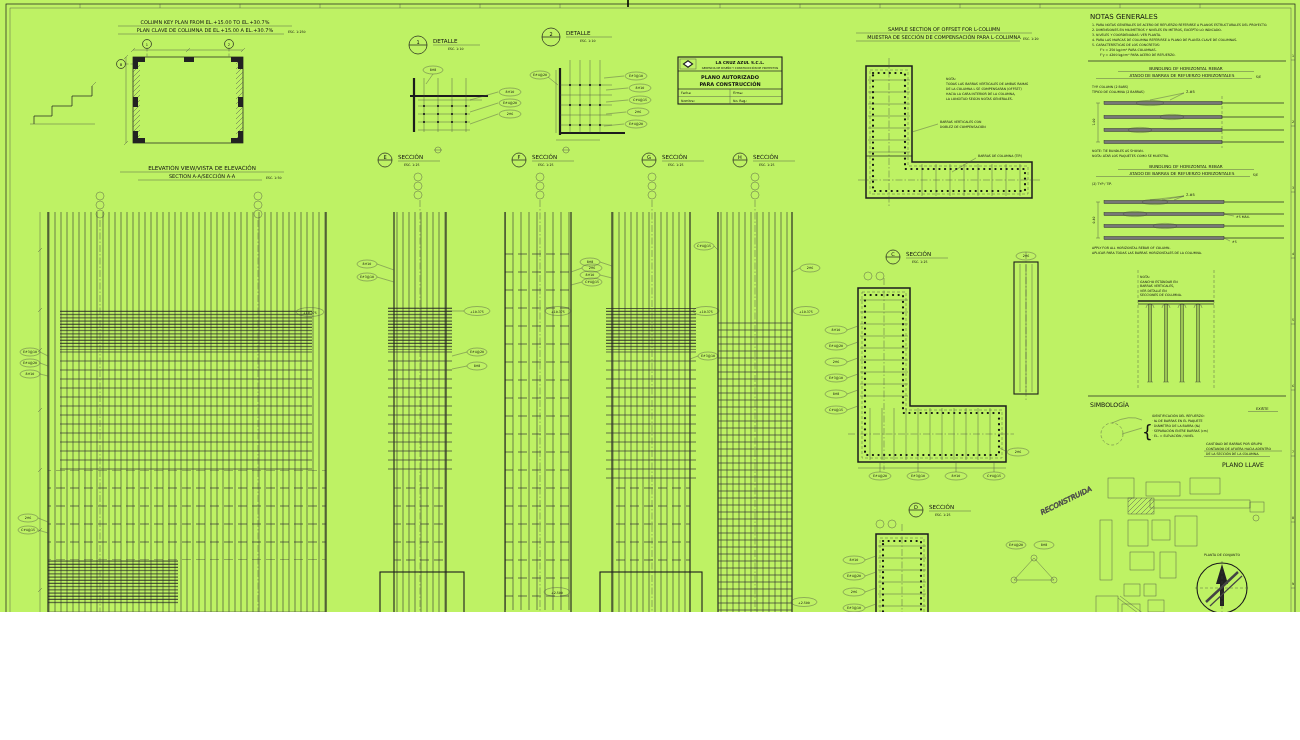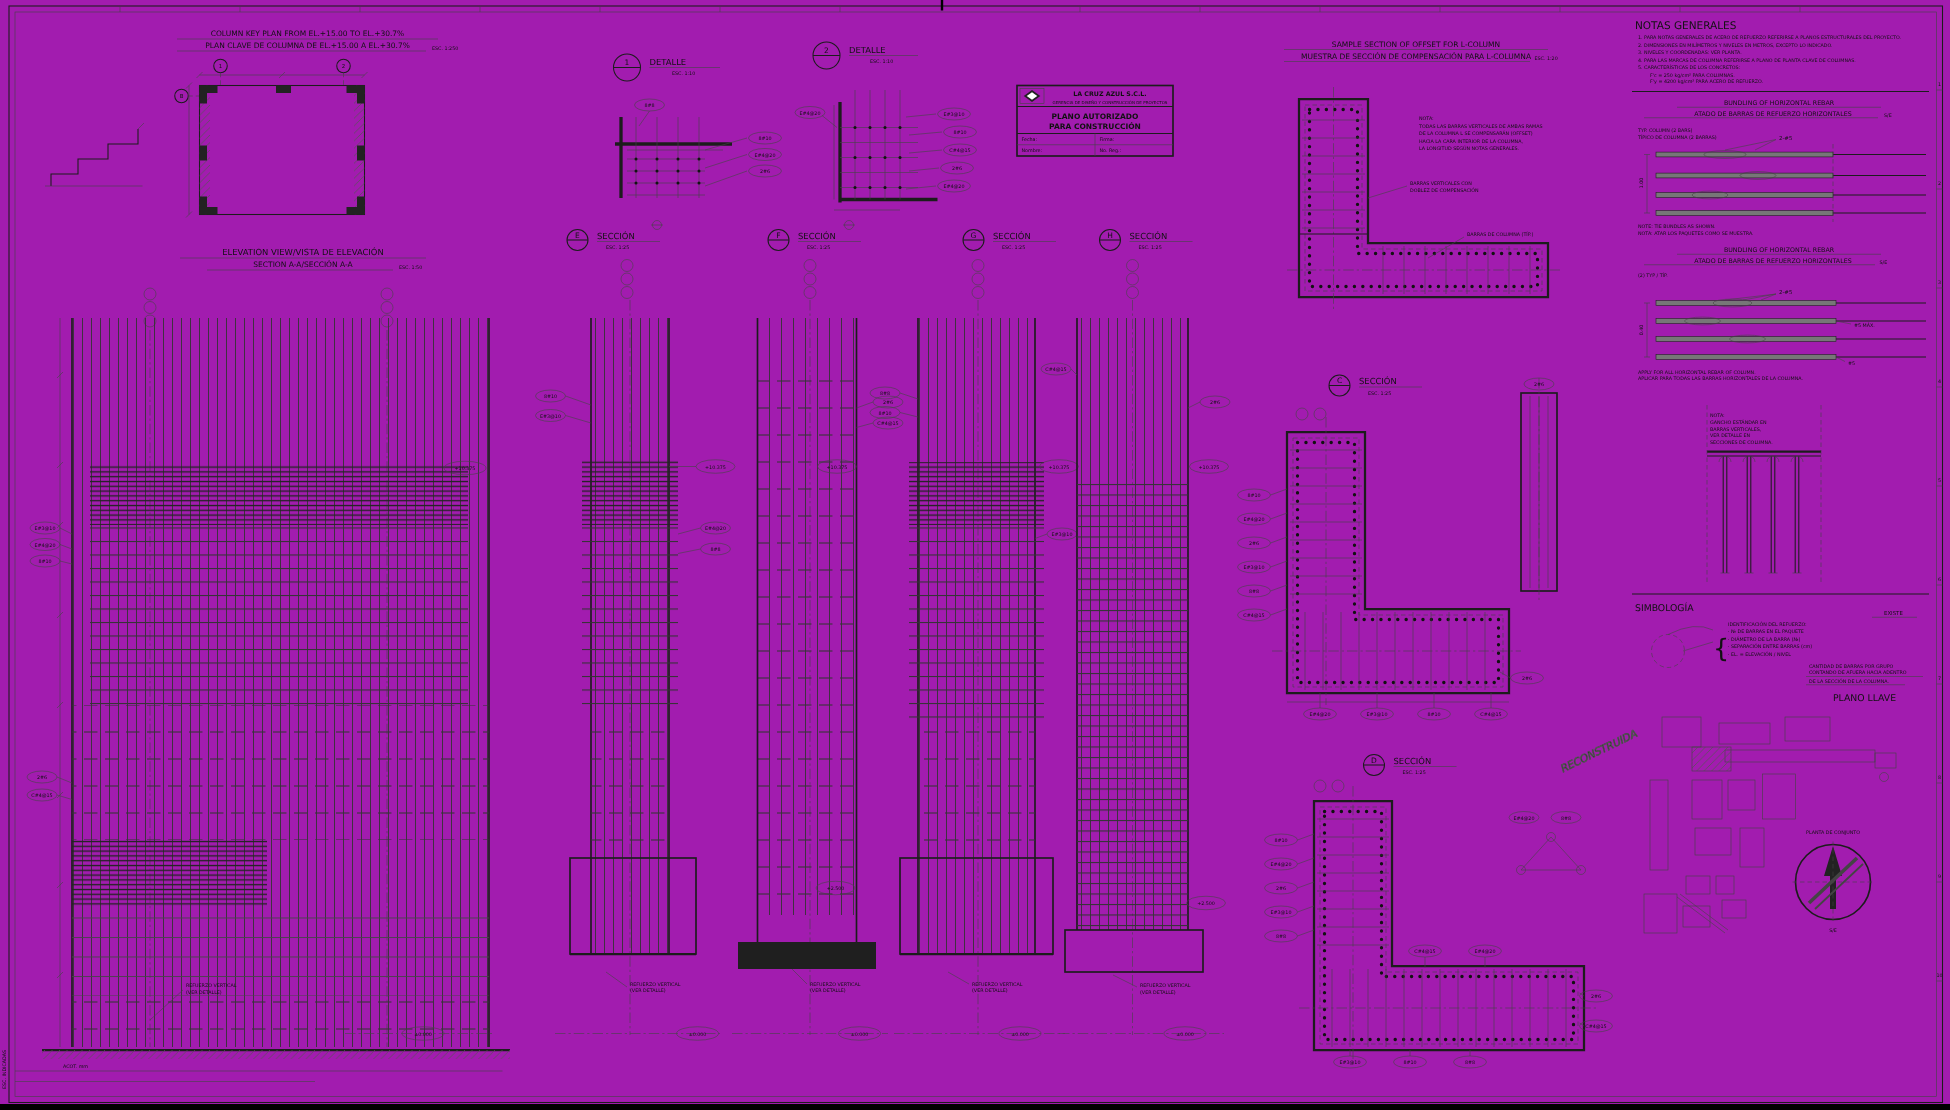--- a/index.html
+++ b/index.html
@@ -1,16 +1,16 @@
 <!DOCTYPE html>
 <html><head>
 <meta charset="utf-8">
 <style>
   html,body{margin:0;padding:0;background:#fff;}
-  #sheet{position:relative;width:1300px;height:740px;background:#a21caf;overflow:hidden;}
+  #sheet{position:relative;width:1300px;height:612px;background:#bef264;overflow:hidden;}
   svg{position:absolute;left:0;top:0;}
   .ln{fill:none;stroke:#1c1c1c;stroke-width:.7}
   .w1{stroke-width:1.1}.w14{stroke-width:1.5}.w2{stroke-width:2.2}
   .tn{fill:none;stroke:#444;stroke-width:.4}
   .ds{stroke-dasharray:3 2}
   .dd{stroke-dasharray:7 2 1.5 2}
   .dots{fill:none;stroke:#111;stroke-width:2.2;stroke-dasharray:.1 5.5;stroke-linecap:round}
   text{font-family:"DejaVu Sans","Liberation Sans",sans-serif;fill:#111}
   .t3{font-size:3.2px}.t35{font-size:3.6px}.t4{font-size:4.2px}.t5{font-size:5px}
   .t55{font-size:5.6px}.t6{font-size:6.2px}.t7{font-size:7px}

